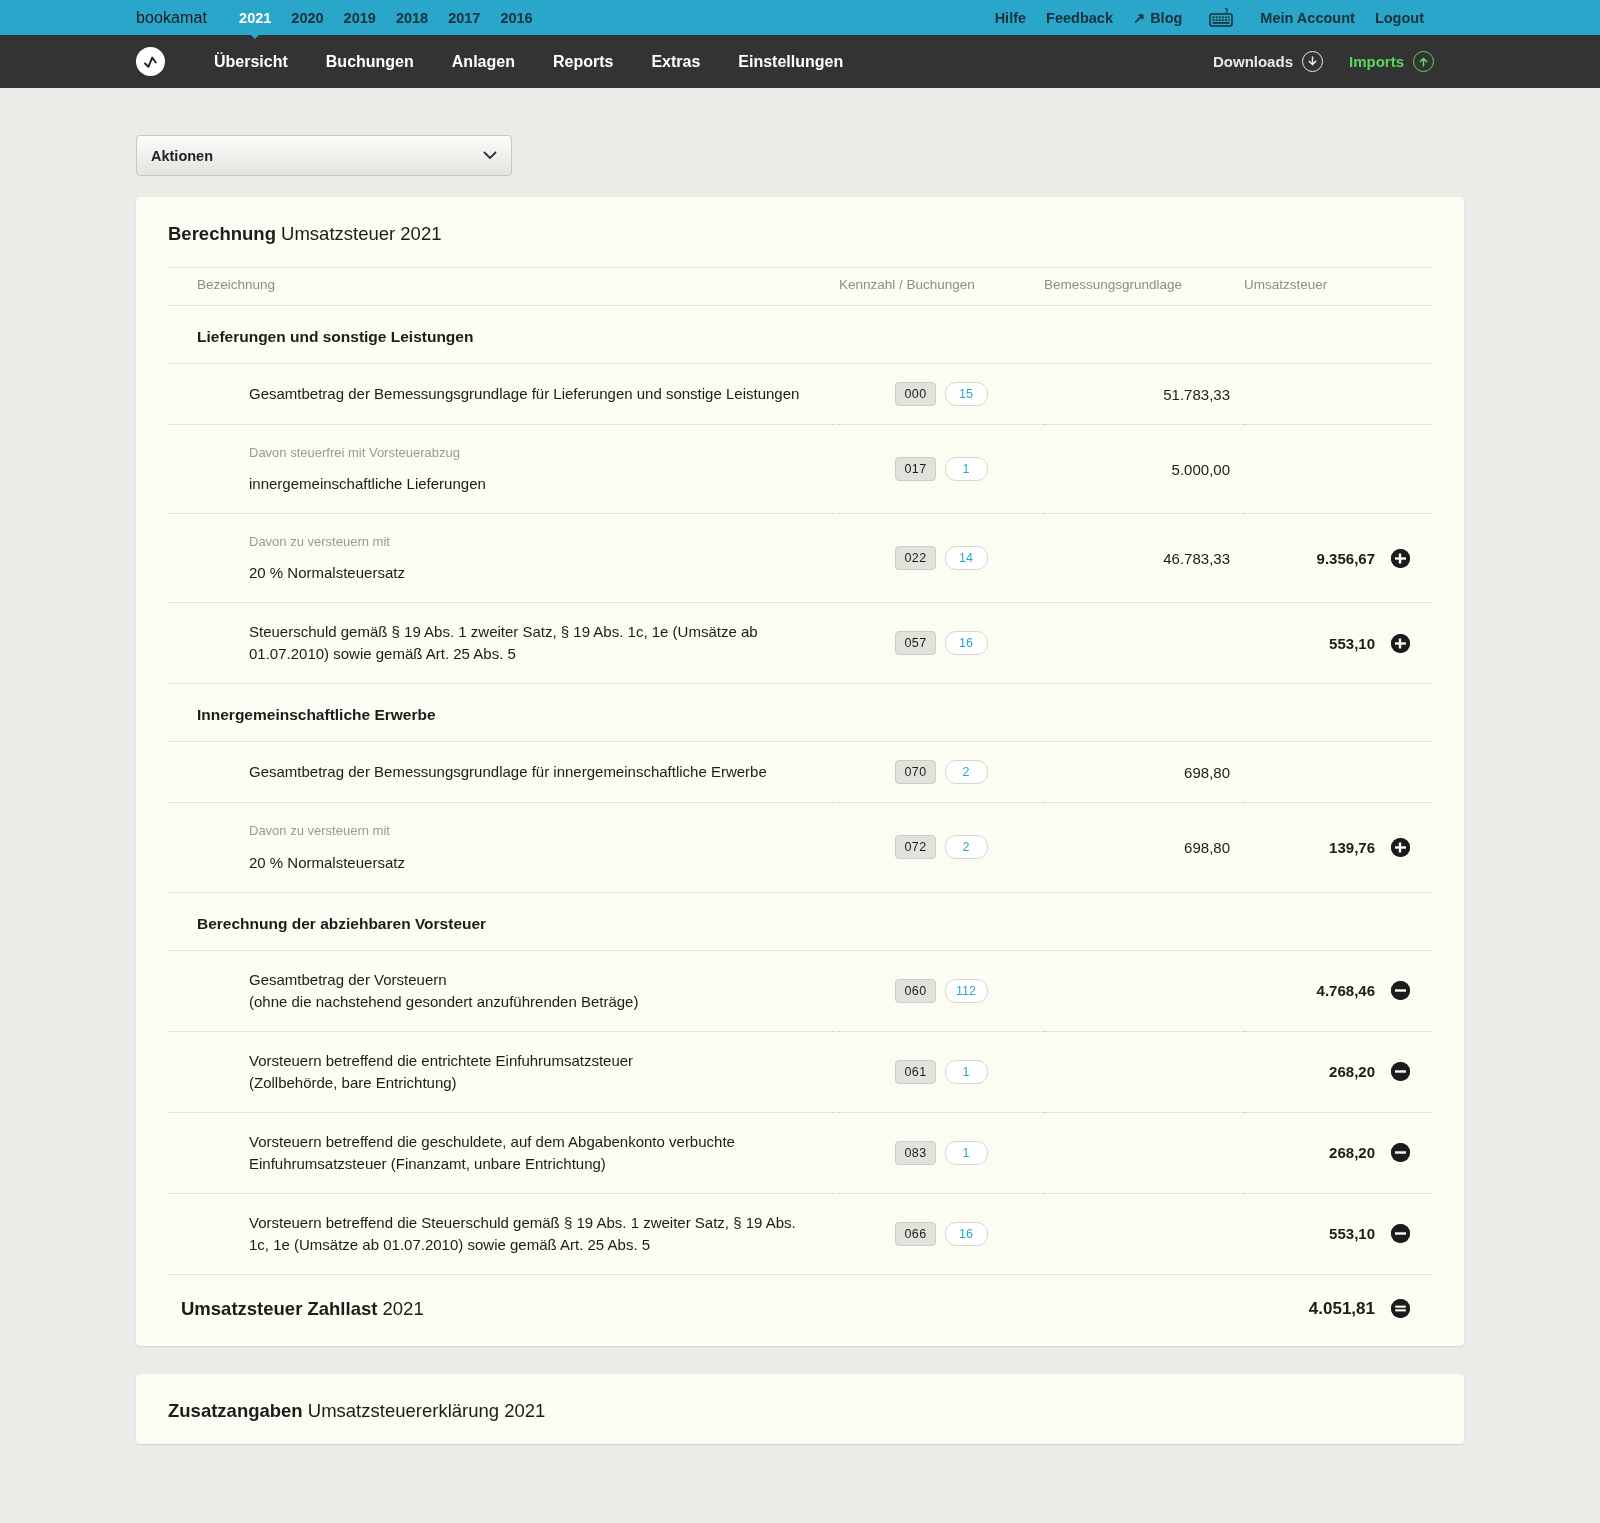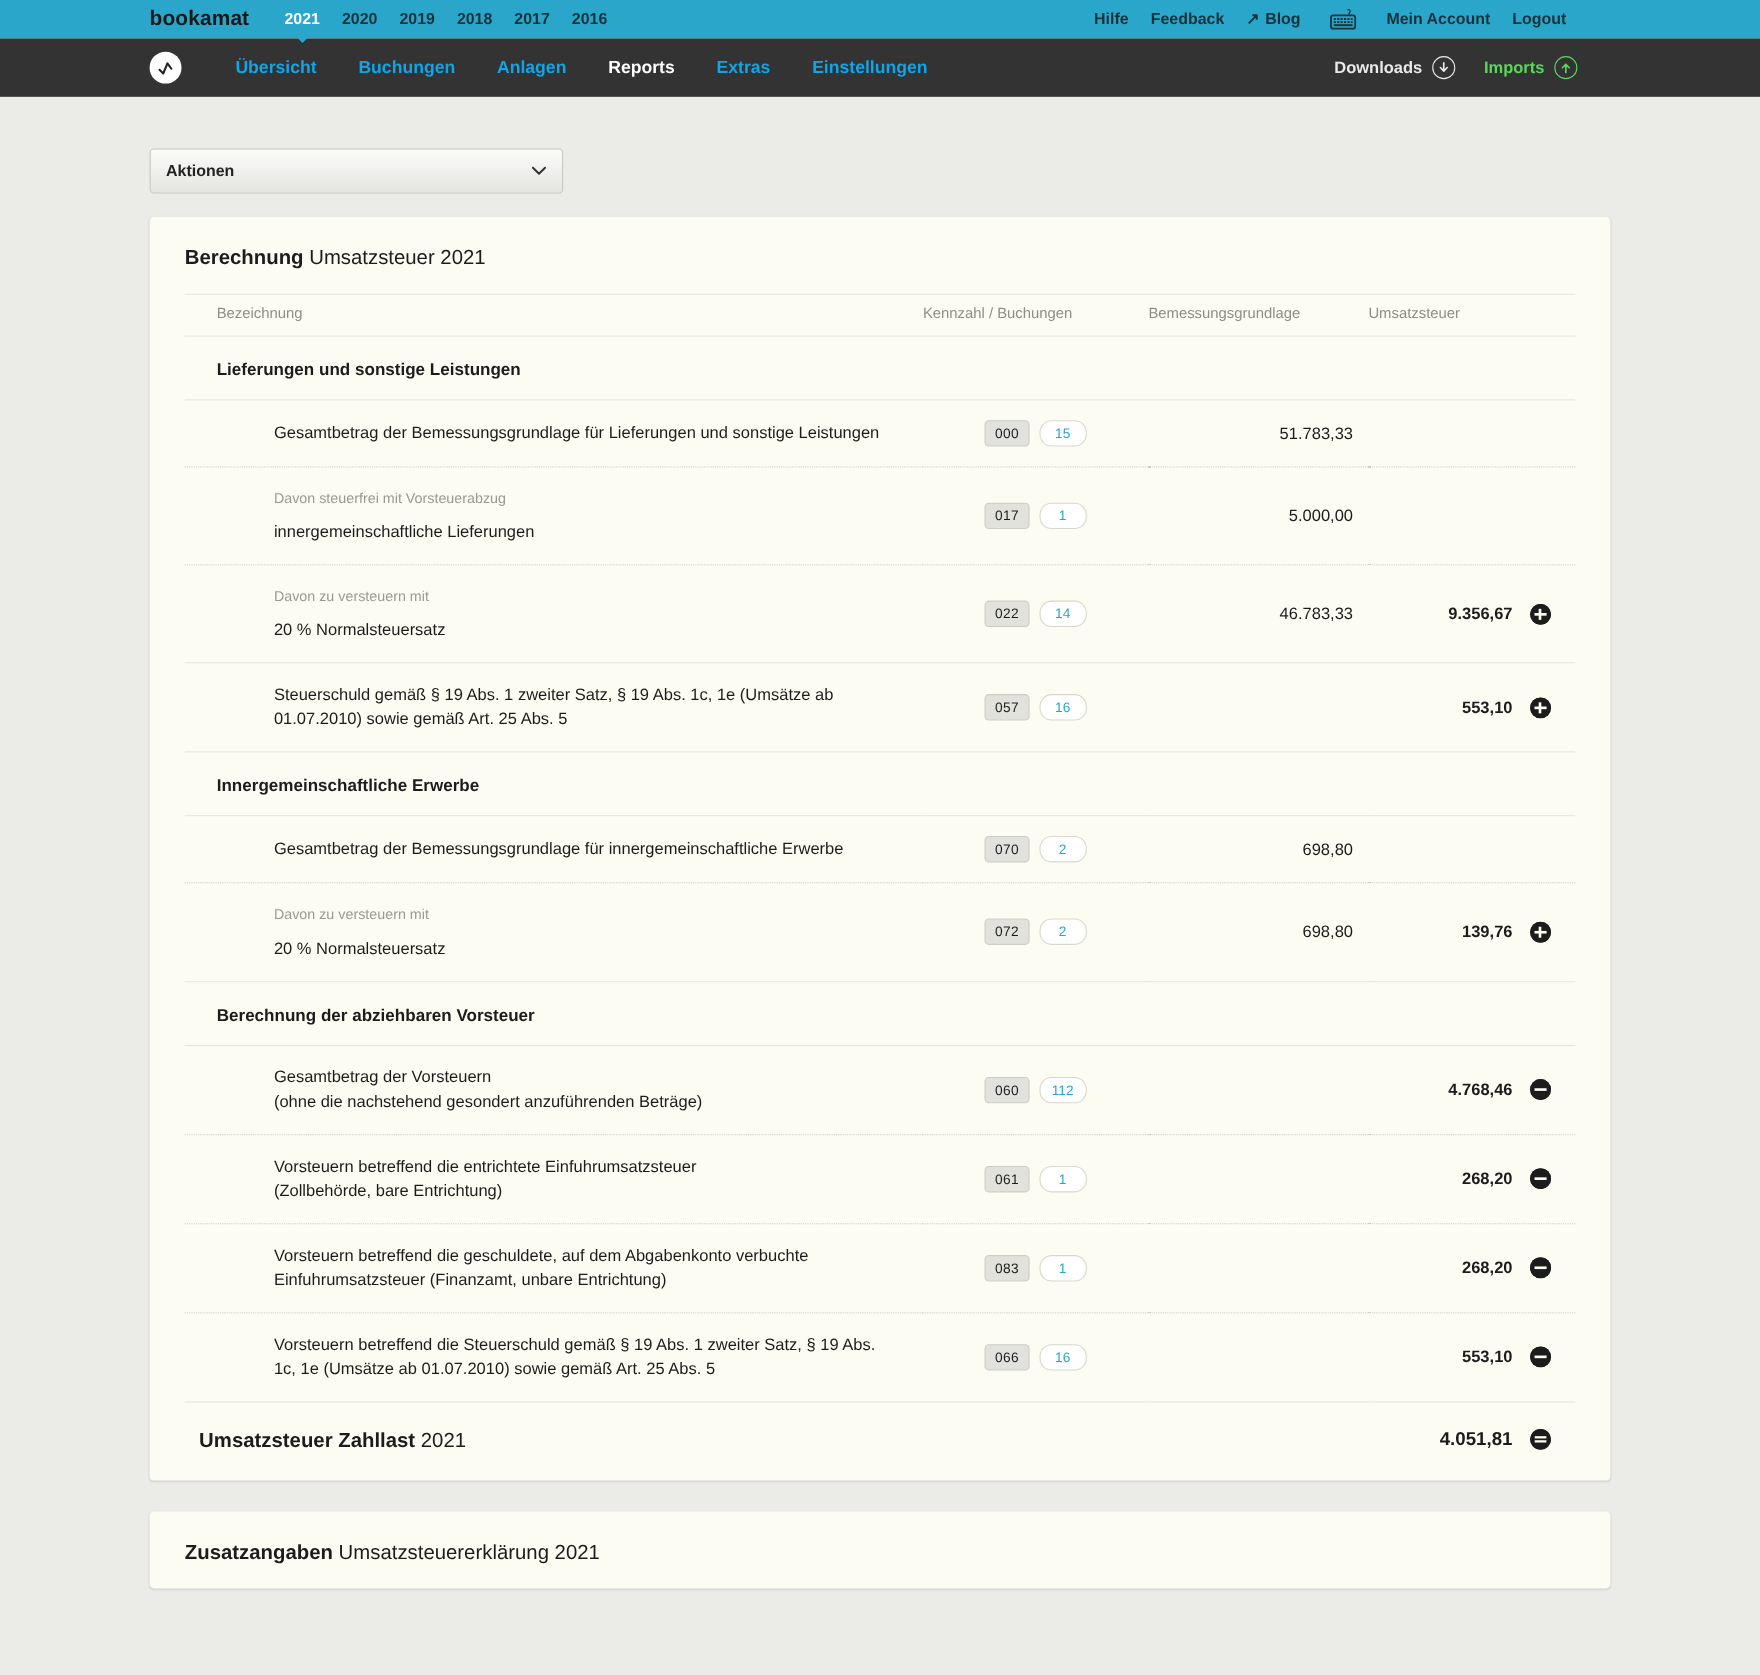--- a/index.html
+++ b/index.html
@@ -16,21 +16,21 @@
   .topbar {
     height: 35px;
     background: #2ba6cb;
     display: flex;
     align-items: center;
     font-size: 14.5px;
     font-weight: bold;
     position: relative;
   }
   .topbar-left { display: flex; align-items: center; margin-left: 136px; gap: 0; }
-  .brand { color: #1a1a1a; font-weight: bold; font-size: 19px; margin-right: 22px; letter-spacing: .1px; }
+  .brand { color: #1a1a1a; font-weight: normal; font-size: 16px; margin-right: 22px; letter-spacing: .1px; }
   .year {
     color: #17323b;
     font-weight: bold;
     font-size: 14.5px;
     padding: 0 10px;
     text-decoration: none;
     cursor: pointer;
   }
   .year.active { color: #ffffff; position: relative; }
   .year.active::after {
@@ -71,21 +71,21 @@
     position: relative;
   }
   .logo-wrap { margin-left: 136px; display: flex; align-items: center; }
   .logo {
     width: 29px; height: 29px; border-radius: 50%;
     background: #ffffff;
     display: flex; align-items: center; justify-content: center;
   }
   .nav-items { display: flex; align-items: center; margin-left: 30px; }
   .nav-item {
-    color: #0ea5e9;
+    color: #ffffff;
     font-size: 16px;
     font-weight: bold;
     text-decoration: none;
     padding: 0 19px;
     cursor: pointer;
     white-space: nowrap;
   }
   .nav-item.active { color: #ffffff; }
   .nav-right { margin-left: auto; margin-right: 166px; display: flex; align-items: center; gap: 26px; }
   .nav-right-item {

